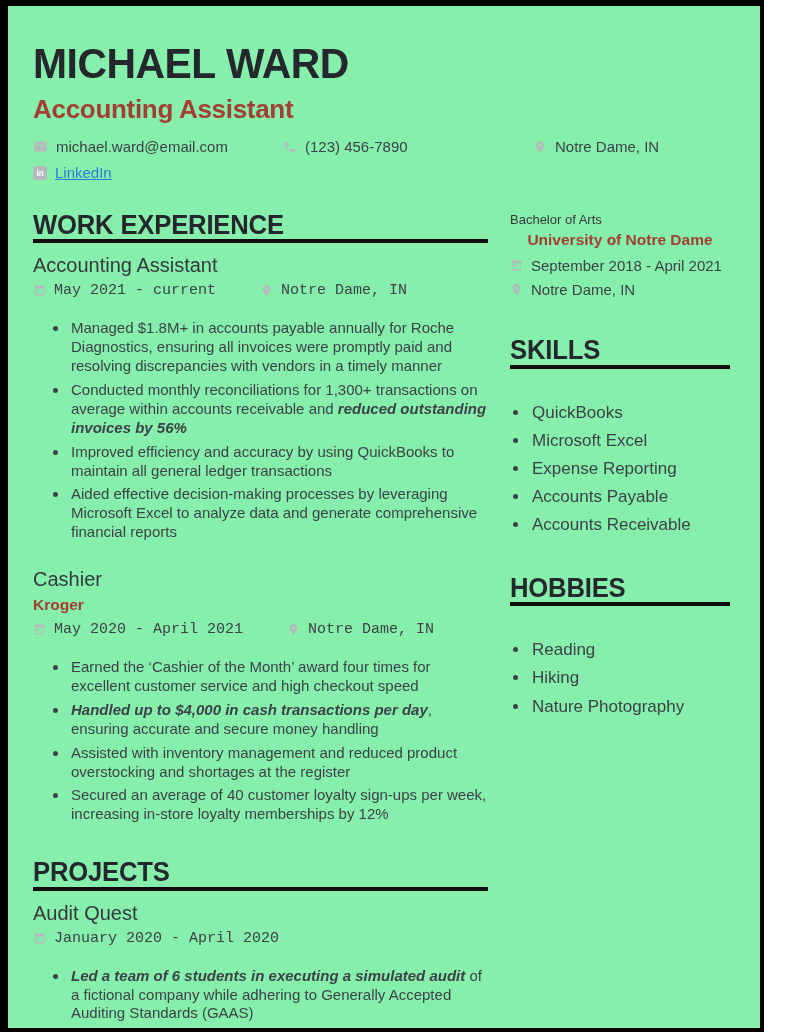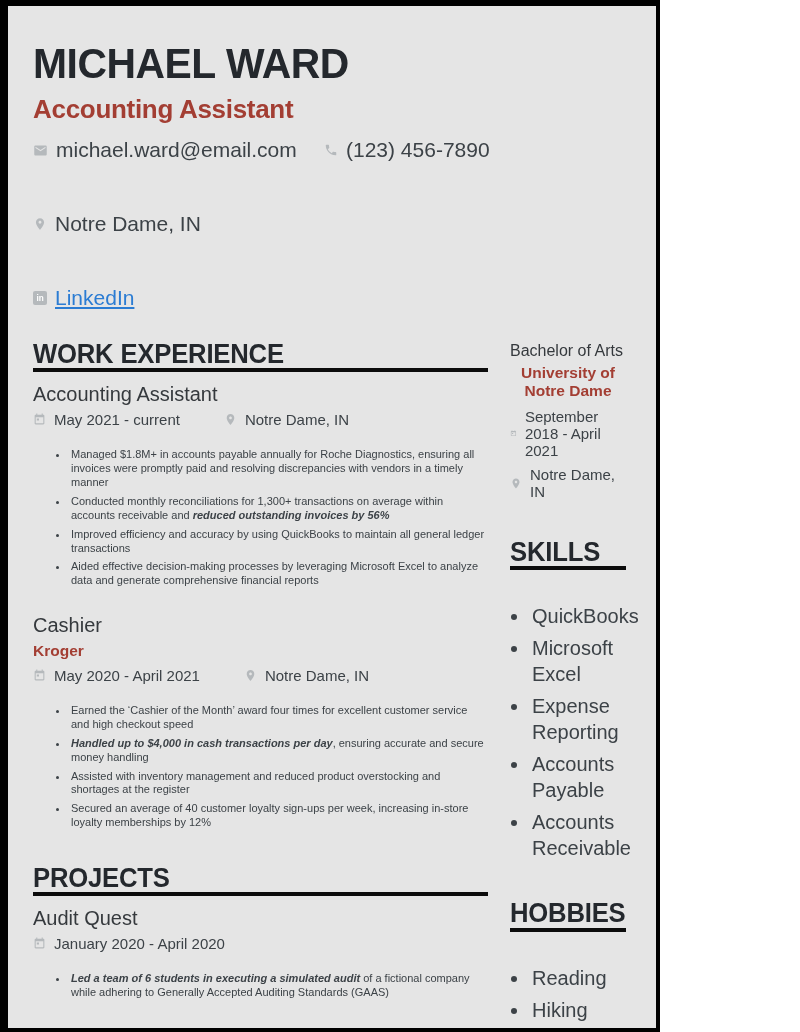--- a/index.html
+++ b/index.html
@@ -12,22 +12,22 @@
   }
   *{margin:0;padding:0;box-sizing:border-box;}
   html,body{background:#ffffff;}
   body{
     width:800px;height:1032px;
     font-family:"Liberation Sans", sans-serif;
     color:var(--body-text);
     overflow:hidden;
   }
   .page{
-    width:660px;height:1032px;
-    background:#e5e5e5;
+    width:764px;height:1032px;
+    background:#86efac;
     border-left:8px solid var(--border-black);
     border-top:6px solid var(--border-black);
     border-right:4px solid var(--border-black);
     border-bottom:4px solid var(--border-black);
     padding:36px 30px 20px 25px;
     overflow:hidden;
   }
   
   h1.name{
     font-size:43px;line-height:1.0;
@@ -37,21 +37,21 @@
   h1.name span{display:inline-block;transform:scaleX(0.95);transform-origin:0 50%;}
   h2.jobtitle{
     margin-top:11px;
     font-size:26px;line-height:1.0;
     font-weight:700;color:var(--accent-red);
     letter-spacing:-0.3px;
   }
   .contacts{
     margin-top:16px;
     display:flex;flex-wrap:wrap;
-    font-size:21px;color:var(--body-text);gap:41px;
+    font-size:15px;color:var(--body-text);
   }
   .contact{
     display:inline-flex;align-items:center;gap:8px;
     width:250px;margin-bottom:9px;
   }
   .contact.wide{width:auto;}
   .contact svg{flex:0 0 auto;}
   .contact a{color:var(--link-blue);text-decoration:underline;}
   
   .columns{display:flex;gap:22px;margin-top:30px;}
@@ -71,41 +71,41 @@
   
   .entry + .entry{margin-top:26px;}
   .entry h4{
     font-size:20px;font-weight:400;color:#35393D;
     margin-bottom:5px;letter-spacing:0;
   }
   .entry .company{
     font-size:15.5px;font-weight:700;color:var(--accent-red);
     margin-bottom:7px;
   }
-  .meta{display:flex;gap:44px;align-items:flex-start;margin-bottom:7px;font-size:15px;}
+  .meta{display:flex;gap:44px;align-items:flex-start;margin-bottom:7px;font-size:15px;font-family:Liberation Mono, monospace;}
   .meta-item{display:inline-flex;align-items:center;gap:8px;}
   .meta-col .meta-item{display:flex;margin-bottom:7px;}
   ul.bullets{
     list-style:disc outside;
     padding-left:36px;
-    font-size:11px;line-height:1.26;margin-top:20px;
+    font-size:15px;line-height:1.26;margin-top:20px;
   }
   ul.bullets li{margin-bottom:5px;padding-left:2px;}
   .em{font-weight:700;font-style:italic;}
   
-  .edu-line{font-size:16px;line-height:1.32;margin-bottom:3px;color:#35393D;}
+  .edu-line{font-size:13px;line-height:1.32;margin-bottom:3px;color:#35393D;}
   .edu-school{
     font-size:15.5px;font-weight:700;color:var(--accent-red);
     margin:3px 0 8px;
     text-align:center;
   }
   ul.plain{
     list-style:disc outside;
     padding-left:20px;
-    font-size:20px;line-height:1.3;margin-top:33px;
+    font-size:17px;line-height:1.3;margin-top:33px;
   }
   ul.plain li{margin-bottom:6px;padding-left:2px;}
   svg .ig{fill:var(--icon-gray);}
 </style>
 </head>
 <body>
 
 <svg width="0" height="0" style="position:absolute">
   <defs>
     <g id="i-mail">

